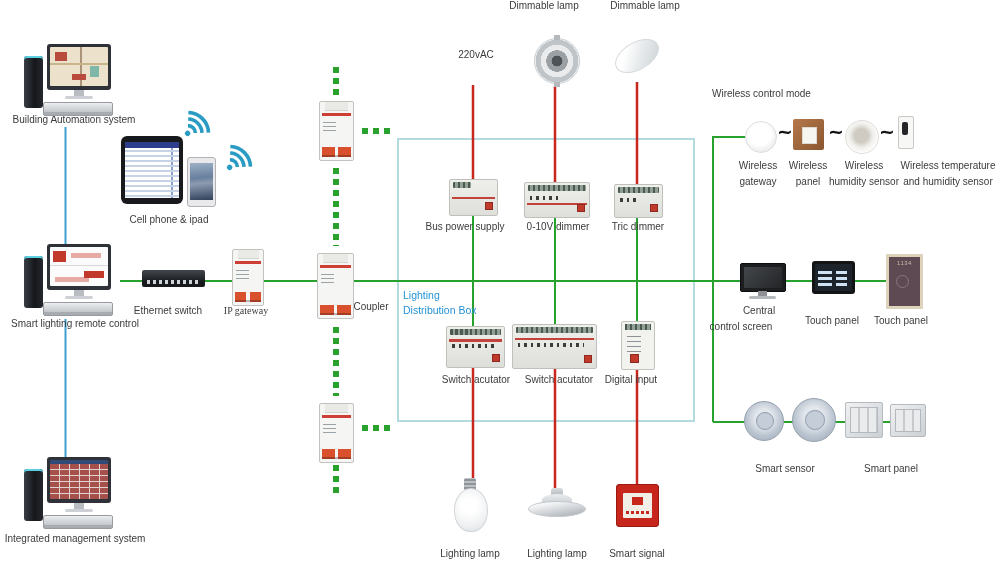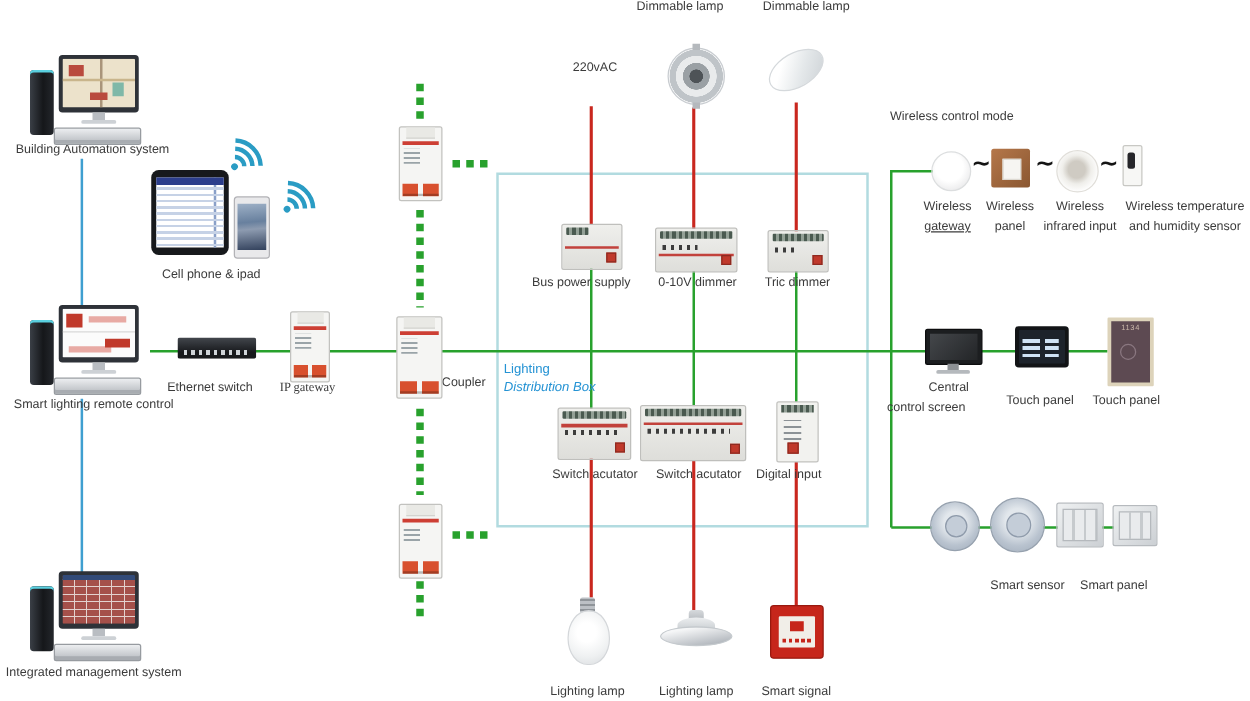--- a/index.html
+++ b/index.html
@@ -244,21 +244,21 @@
   <div class="term2"></div>
 </div>
 <div class="dev din-s" style="left:319px;top:403px;width:33px;height:58px;">
   <div class="rs"></div>
   <div class="tl"></div>
   <div class="term2"></div>
 </div>
 <div class="lbl" style="left:346px;top:301px;width:50px;">Coupler</div>
 
 <div class="lbl-blue" style="left:403px;top:289px;">Lighting</div>
-<div class="lbl-blue" style="left:403px;top:304px;font-style:italic;">Distribution Box</div>
+<div class="lbl-blue" style="left:403px;top:304px;">Distribution Box</div>
 
 <div class="lbl" style="left:416px;top:49px;width:120px;">220vAC</div>
 <div class="lbl" style="left:484px;top:0px;width:120px;">Dimmable lamp</div>
 <div class="lbl" style="left:585px;top:0px;width:120px;">Dimmable lamp</div>
 <div class="dev downlight" style="left:534px;top:38px;"></div>
 <div class="dev panellight" style="left:613px;top:42px;"></div>
 
 <div class="dev din-l" style="left:449px;top:179px;width:47px;height:35px;">
   <div class="tr" style="right:55%;"></div>
   <div class="rs"></div>
@@ -318,25 +318,25 @@
 
 <div class="lbl" style="left:712px;top:88px;width:150px;text-align:left;">Wireless control mode</div>
 <div class="dev wgw" style="left:745px;top:121px;"></div>
 <span class="tilde" style="left:777px;top:120px;">~</span>
 <div class="dev wpanel" style="left:793px;top:119px;"></div>
 <span class="tilde" style="left:828px;top:120px;">~</span>
 <div class="dev wir" style="left:845px;top:120px;"></div>
 <span class="tilde" style="left:879px;top:120px;">~</span>
 <div class="dev wth" style="left:898px;top:116px;"></div>
 <div class="lbl" style="left:718px;top:160px;width:80px;">Wireless</div>
-<div class="lbl" style="left:718px;top:176px;width:80px;text-decoration:underline;">gateway</div>
+<div class="lbl" style="left:718px;top:176px;width:80px;">gateway</div>
 <div class="lbl" style="left:768px;top:160px;width:80px;">Wireless</div>
 <div class="lbl" style="left:768px;top:176px;width:80px;">panel</div>
 <div class="lbl" style="left:809px;top:160px;width:110px;">Wireless</div>
-<div class="lbl" style="left:809px;top:176px;width:110px;">infrared input</div>
+<div class="lbl" style="left:809px;top:176px;width:110px;">humidity sensor</div>
 <div class="lbl" style="left:888px;top:160px;width:120px;">Wireless temperature</div>
 <div class="lbl" style="left:888px;top:176px;width:120px;">and humidity sensor</div>
 
 <div class="dev ctv" style="left:740px;top:263px;">
   <div class="scr2"></div>
   <div class="st"></div>
   <div class="bs"></div>
 </div>
 <div class="lbl" style="left:709px;top:305px;width:100px;">Central</div>
 <div class="lbl" style="left:691px;top:321px;width:100px;">control screen</div>
@@ -348,14 +348,14 @@
 <div class="lbl" style="left:851px;top:315px;width:100px;">Touch panel</div>
 
 <div class="dev ssensor" style="left:744px;top:401px;width:38px;height:38px;"></div>
 <div class="dev ssensor" style="left:792px;top:398px;width:42px;height:42px;"></div>
 <div class="dev spanel" style="left:845px;top:402px;width:36px;height:34px;">
   <div class="in"></div>
 </div>
 <div class="dev spanel" style="left:890px;top:404px;width:34px;height:31px;">
   <div class="in"></div>
 </div>
-<div class="lbl" style="left:772px;top:463px;width:100px;">Smart sensor</div>
+<div class="lbl" style="left:735px;top:463px;width:100px;">Smart sensor</div>
 <div class="lbl" style="left:841px;top:463px;width:100px;">Smart panel</div>
 
 </body></html>

